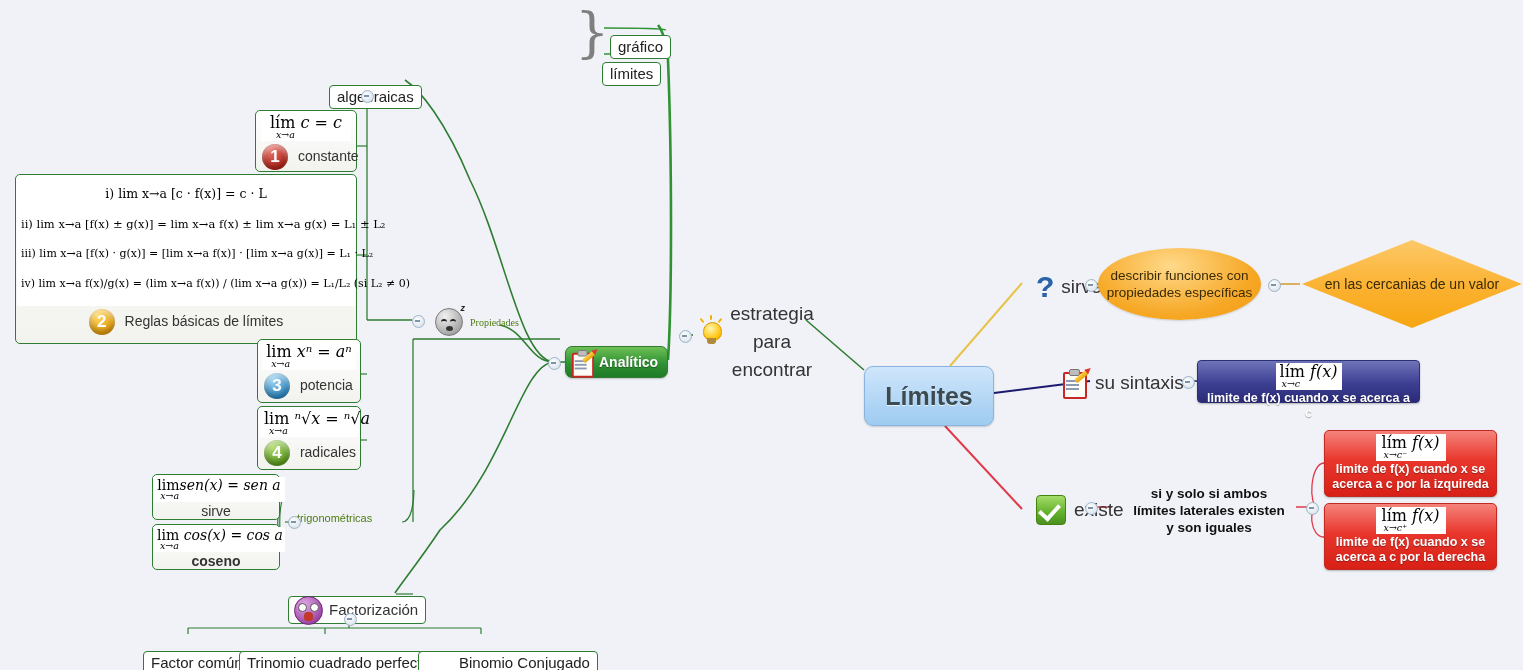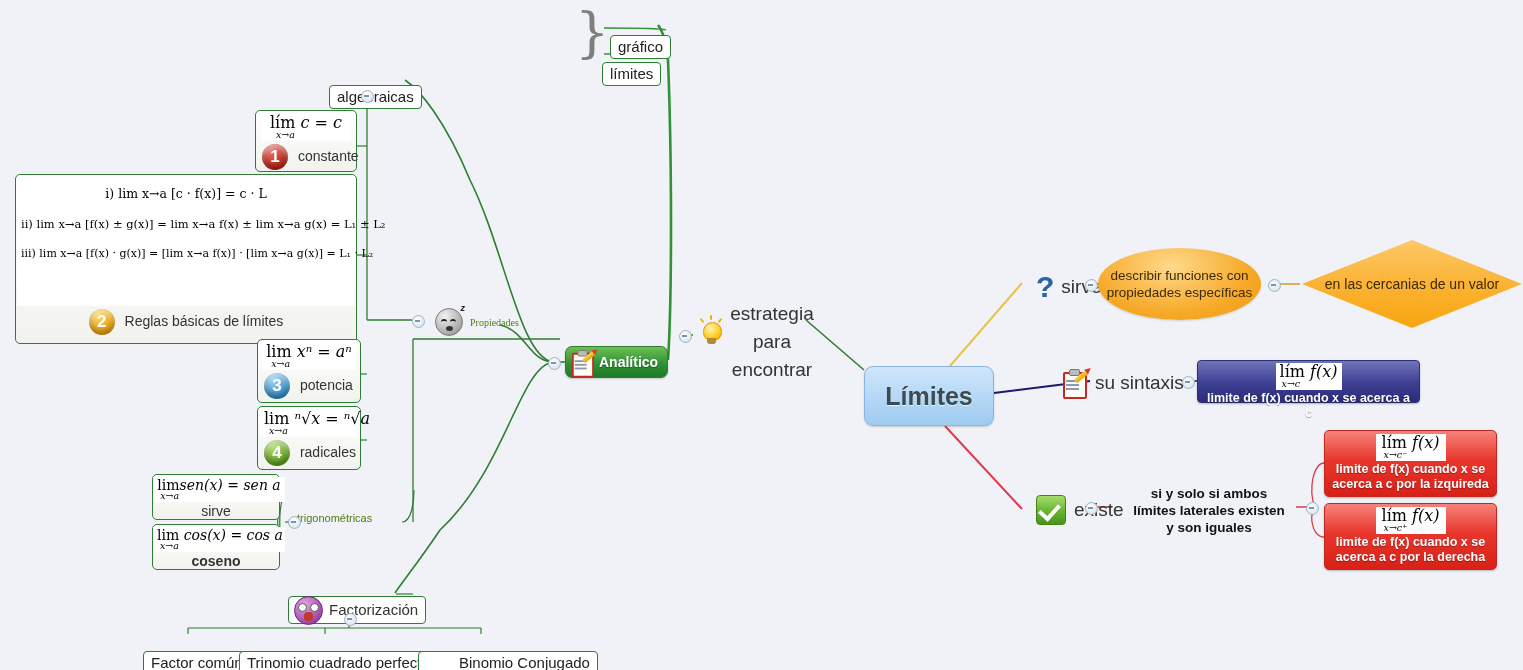--- a/index.html
+++ b/index.html
@@ -448,20 +448,21 @@
       <span>constante</span>
     </div>
   </div>
 
   
   <div class="node softbox" style="left:15px;top:174px;width:342px;height:170px;">
     <div class="formula-img" style="width:330px;margin-top:3px;font-size:13.5px;text-align:center;line-height:30px;height:126px;">
       <div style="font-size:12.5px;">i) lim x→a [c · f(x)] = c · L</div>
       <div style="font-size:11.5px;">ii) lim x→a [f(x) ± g(x)] = lim x→a f(x) ± lim x→a g(x) = L₁ ± L₂</div>
       <div style="font-size:11px;">iii) lim x→a [f(x) · g(x)] = [lim x→a f(x)] · [lim x→a g(x)] = L₁ · L₂</div>
+      <div style="font-size:11px;">iv) lim x→a f(x)/g(x) = (lim x→a f(x)) / (lim x→a g(x)) = L₁/L₂ (si L₂ ≠ 0)</div>
     </div>
     <div class="cap" style="text-align:center;">
       <span class="numbadge b2">2</span>
       <span>Reglas básicas de límites</span>
     </div>
   </div>
 
   
   <div class="node softbox" style="left:257px;top:339px;width:104px;height:64px;">
     <span class="formula-img" style="width:86px;margin-top:3px;">

